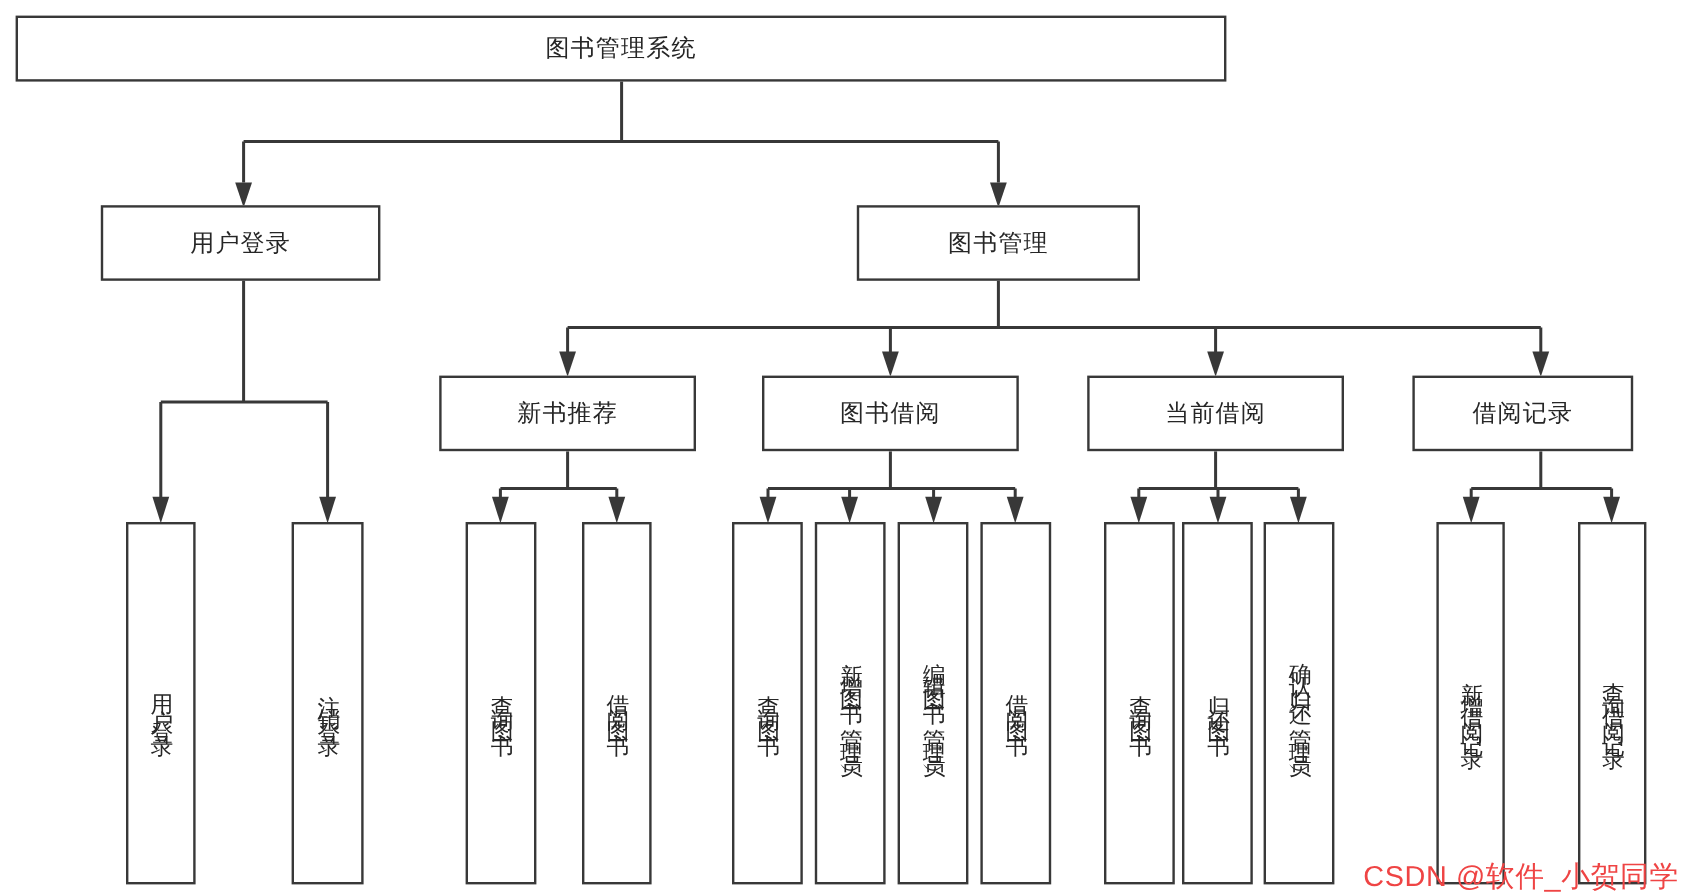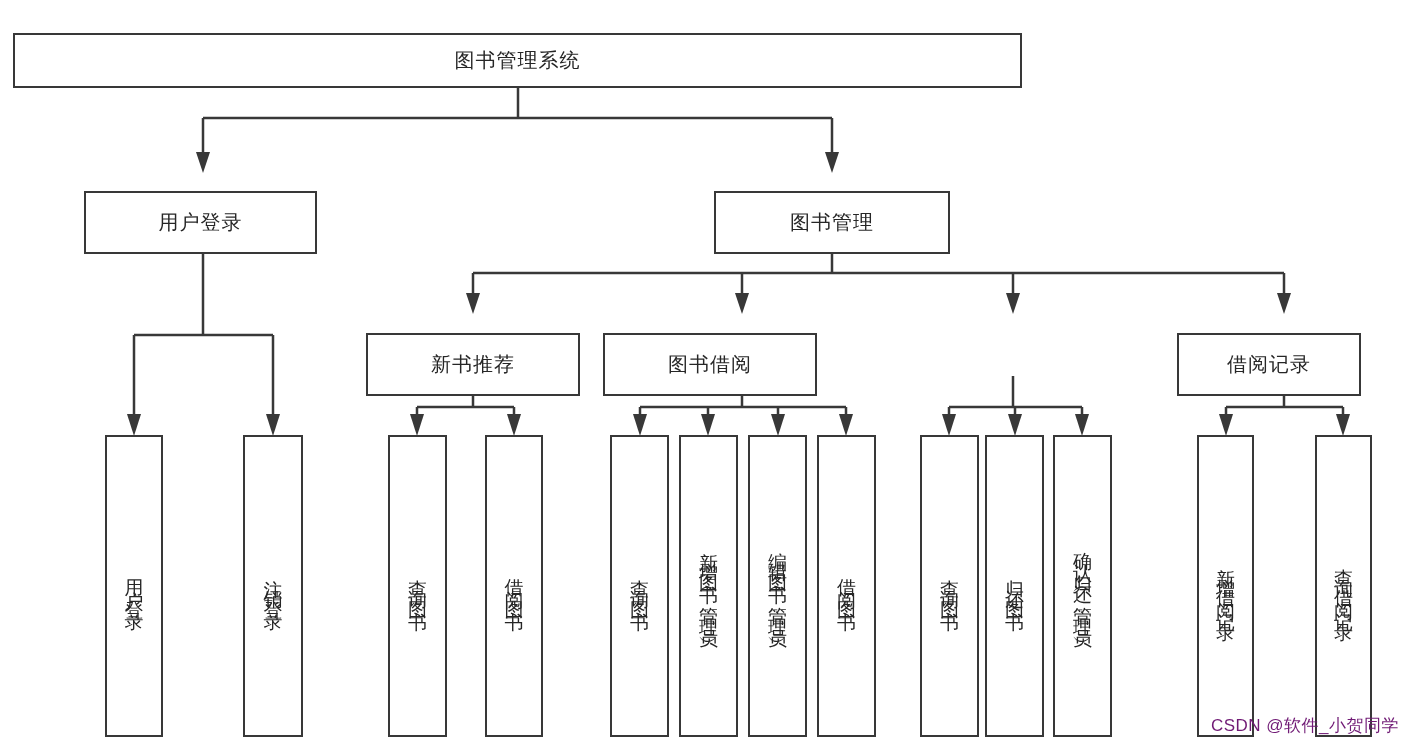--- a/index.html
+++ b/index.html
@@ -22,26 +22,26 @@
     position: absolute;
     border: 2.5px solid #383838;
     background: #ffffff;
     display: flex;
     align-items: center;
     justify-content: center;
     color: #262626;
     z-index: 2;
   }
   .node span { white-space: nowrap; }
-  .h-node { font-size: 20px; letter-spacing: 1px; margin-top: 20px; }
+  .h-node { font-size: 20px; letter-spacing: 1px; }
   .root-node   { left: 13px;  top: 13px;  width: 1009px; height: 55px; }
   .n-user-login { left: 84px;  top: 171px; width: 233px; height: 63px; }
   .n-book-mgmt  { left: 714px; top: 171px; width: 236px; height: 63px; text-align: center; }
   .n-l3-a { left: 366px;  top: 313px; width: 214px; height: 63px; font-family: Liberation Mono, monospace; }
-  .n-l3-b { left: 603px;  top: 313px; width: 214px; height: 63px; }
+  .n-l3-b { left: 635px;  top: 313px; width: 214px; height: 63px; }
   .n-l3-c { left: 906px;  top: 313px; width: 214px; height: 63px; }
   .n-l3-d { left: 1177px; top: 313px; width: 184px; height: 63px; }
   .leaf {
     top: 435px;
     height: 302px;
     font-size: 19px;
     writing-mode: vertical-rl;
     text-orientation: mixed;
     letter-spacing: 11px;
   }
@@ -55,22 +55,22 @@
   .lf-8  { left: 817px;  width: 59px; }
   .lf-9  { left: 920px;  width: 59px; }
   .lf-10 { left: 985px;  width: 59px; }
   .lf-11 { left: 1053px; width: 59px; }
   .lf-12 { left: 1197px; width: 57px; }
   .lf-13 { left: 1315px; width: 57px; }
   #watermark {
     position: absolute;
     right: 6px;
     top: 714px;
-    font-size: 17px;
-    color: #701a75;
+    font-size: 24px;
+    color: #ef4444;
     z-index: 3;
     letter-spacing: 0.5px;
   }
   .cline { stroke: #383838; stroke-width: 2.5; fill: none; }
   .ahead { fill: #383838; stroke: none; }
 </style>
 </head>
 <body>
 
 <div id="stage">
@@ -128,20 +128,23 @@
   <div class="node n-book-mgmt h-node">
     <span>图书管理</span>
   </div>
 
   <div class="node n-l3-a h-node">
     <span>新书推荐</span>
   </div>
   <div class="node n-l3-b h-node">
     <span>图书借阅</span>
   </div>
+  <div class="node n-l3-c h-node">
+    <span>当前借阅</span>
+  </div>
   <div class="node n-l3-d h-node">
     <span>借阅记录</span>
   </div>
 
   <div class="node leaf lf-1">
     <span>用户登录</span>
   </div>
   <div class="node leaf lf-2">
     <span>注销登录</span>
   </div>

